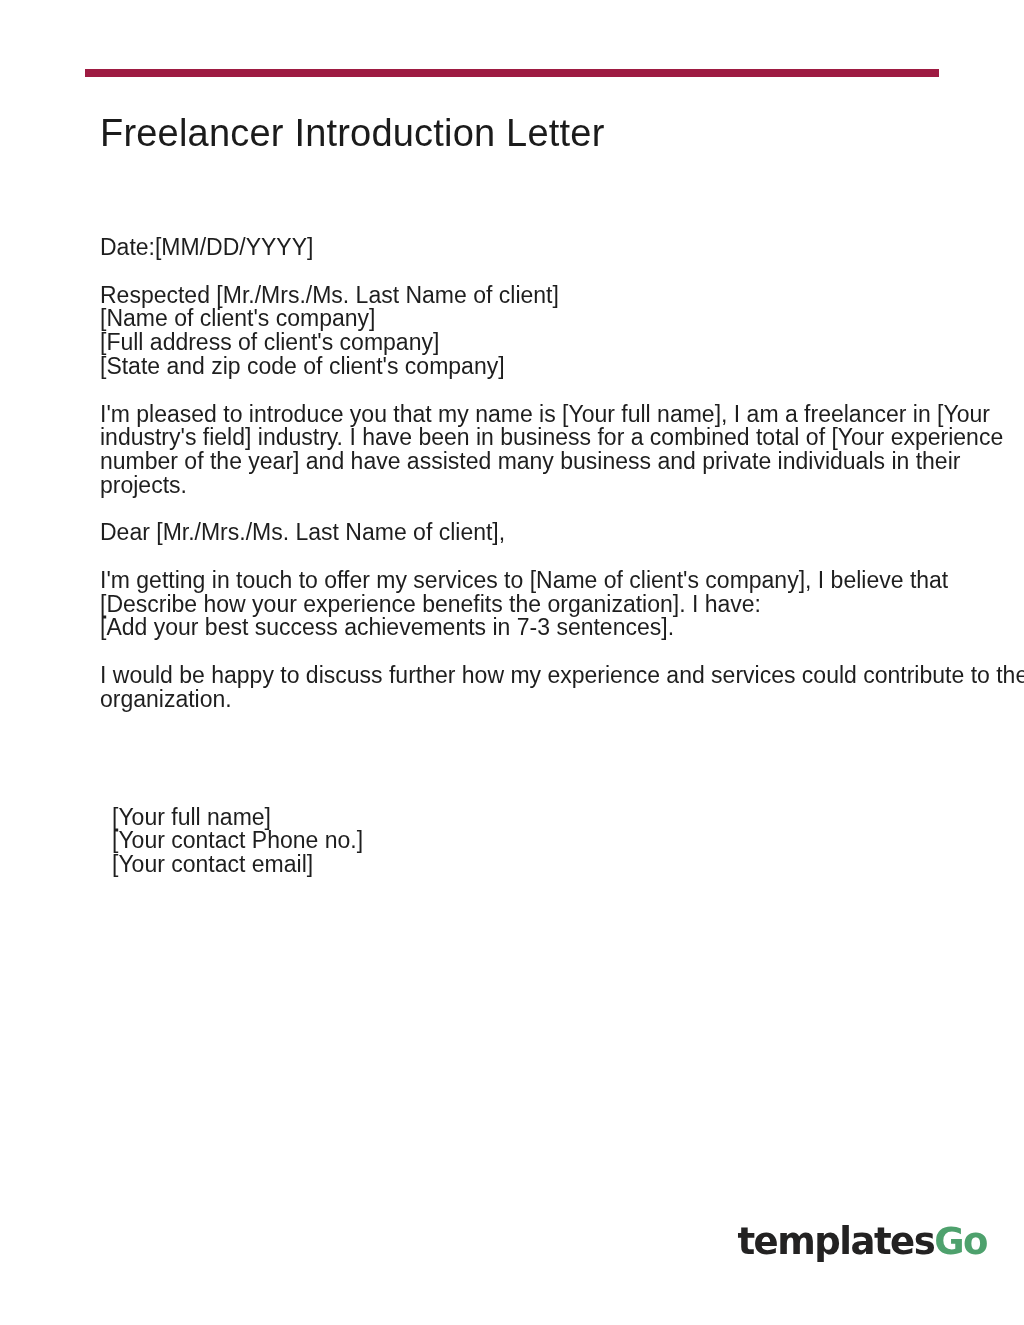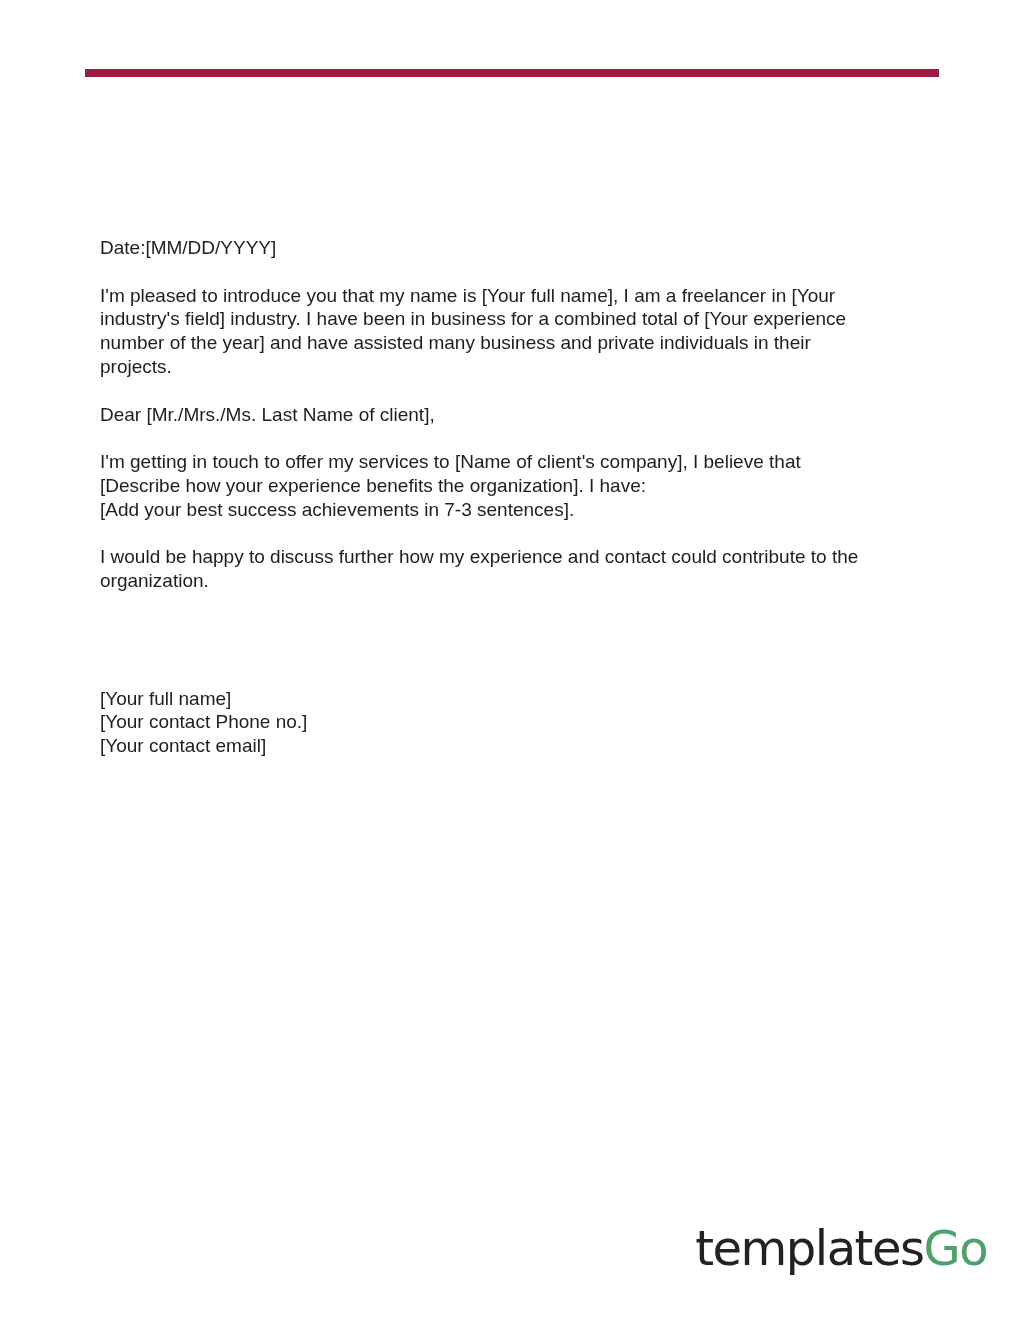--- a/index.html
+++ b/index.html
@@ -33,74 +33,80 @@
     font-weight: 400;
     letter-spacing: 0.2px;
     color: #1b1b1b;
     white-space: nowrap;
   }
   .letter {
     position: absolute;
     left: 100px;
     top: 236px;
     width: 840px;
-    font-size: 19px;
+    font-size: 23px;
     line-height: 23.7px;
   }
   .block {
     margin: 0;
   }
   .block + .block {
     margin-top: 24px;
   }
   .lines {
     white-space: pre;
   }
   .signature {
     margin-top: 94px !important;
+    margin-left: 12px;
   }
   .footer-logo {
     position: absolute;
     right: 37px;
     top: 1220px;
     font-family: "DejaVu Sans", "Liberation Sans", sans-serif;
-    font-weight: 400;
-    font-size: 48px;
+    font-weight: 700;
+    font-size: 37px;
     letter-spacing: -1.5px;
     white-space: nowrap;
   }
   .logo-dark { color: #232222; }
   .logo-accent { color: #4ea16d; }
 </style>
 </head>
 <body>
 
 <div class="page">
 
   <div class="top-rule" style="background: rgb(158, 27, 66);"></div>
 
+  <h1 class="title">Freelancer Introduction Letter</h1>
 
   <div class="letter">
 
     <p class="block">Date:[MM/DD/YYYY]</p>
 
+    <p class="block lines">Respected [Mr./Mrs./Ms. Last Name of client]
+[Name of client's company]
+[Full address of client's company]
+[State and zip code of client's company]</p>
 
     <p class="block lines">I'm pleased to introduce you that my name is [Your full name], I am a freelancer in [Your
 industry's field] industry. I have been in business for a combined total of [Your experience
 number of the year] and have assisted many business and private individuals in their
 projects.</p>
 
     <p class="block">Dear [Mr./Mrs./Ms. Last Name of client],</p>
 
     <p class="block lines">I'm getting in touch to offer my services to [Name of client's company], I believe that
 [Describe how your experience benefits the organization]. I have:
 [Add your best success achievements in 7-3 sentences].</p>
 
 
-    <p class="block lines">I would be happy to discuss further how my experience and contact could contribute to the
+    <p class="block lines">I would be happy to discuss further how my experience and services could contribute to the
 organization.</p>
 
 
     <p class="block lines signature">[Your full name]
 [Your contact Phone no.]
 [Your contact email]</p>
 
   </div>
 
   <div class="footer-logo">

